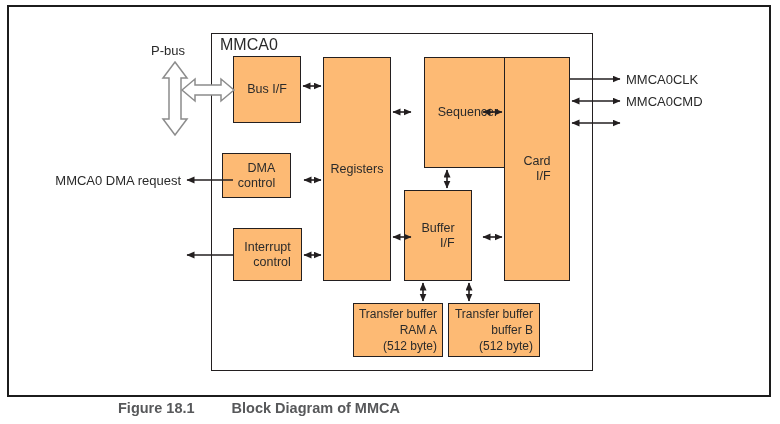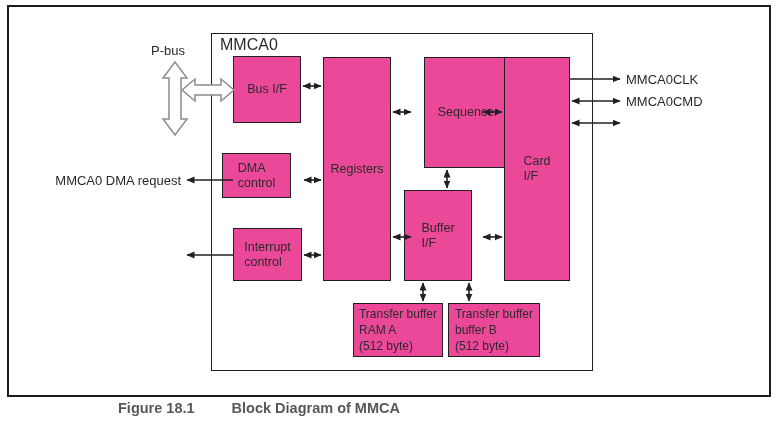--- a/index.html
+++ b/index.html
@@ -12,23 +12,23 @@
     overflow:hidden;
   }
   .abs{position:absolute;box-sizing:border-box;}
   
   .outer-frame{left:7px;top:5px;width:764px;height:392px;border:2px solid #1c1c1c;background:transparent;}
   .mmca0-frame{left:211px;top:33px;width:382px;height:338px;border:1.5px solid #231f20;background:transparent;}
   .mmca0-label{left:220px;top:36px;font-size:16px;color:#2a2a2a;}
   
   .block{
     border:1.5px solid #231f20;
-    background:#ec4899;
+    background:#fdba74;
     display:flex;align-items:center;justify-content:center;
-    text-align:left;
+    text-align:right;
     font-size:12.5px;line-height:15px;color:#2b2b2b;
     white-space:pre-line;
     z-index:2;
   }
   .blk-bus{left:233px;top:56px;width:68px;height:67px;}
   .blk-dma{left:222px;top:153px;width:69px;height:45px;}
   .blk-int{left:233px;top:228px;width:69px;height:53px;}
   .blk-reg{left:323px;top:57px;width:68px;height:224px;}
   .blk-seq{left:424px;top:57px;width:88px;height:111px;}
   .blk-buf{left:404px;top:190px;width:68px;height:91px;}

